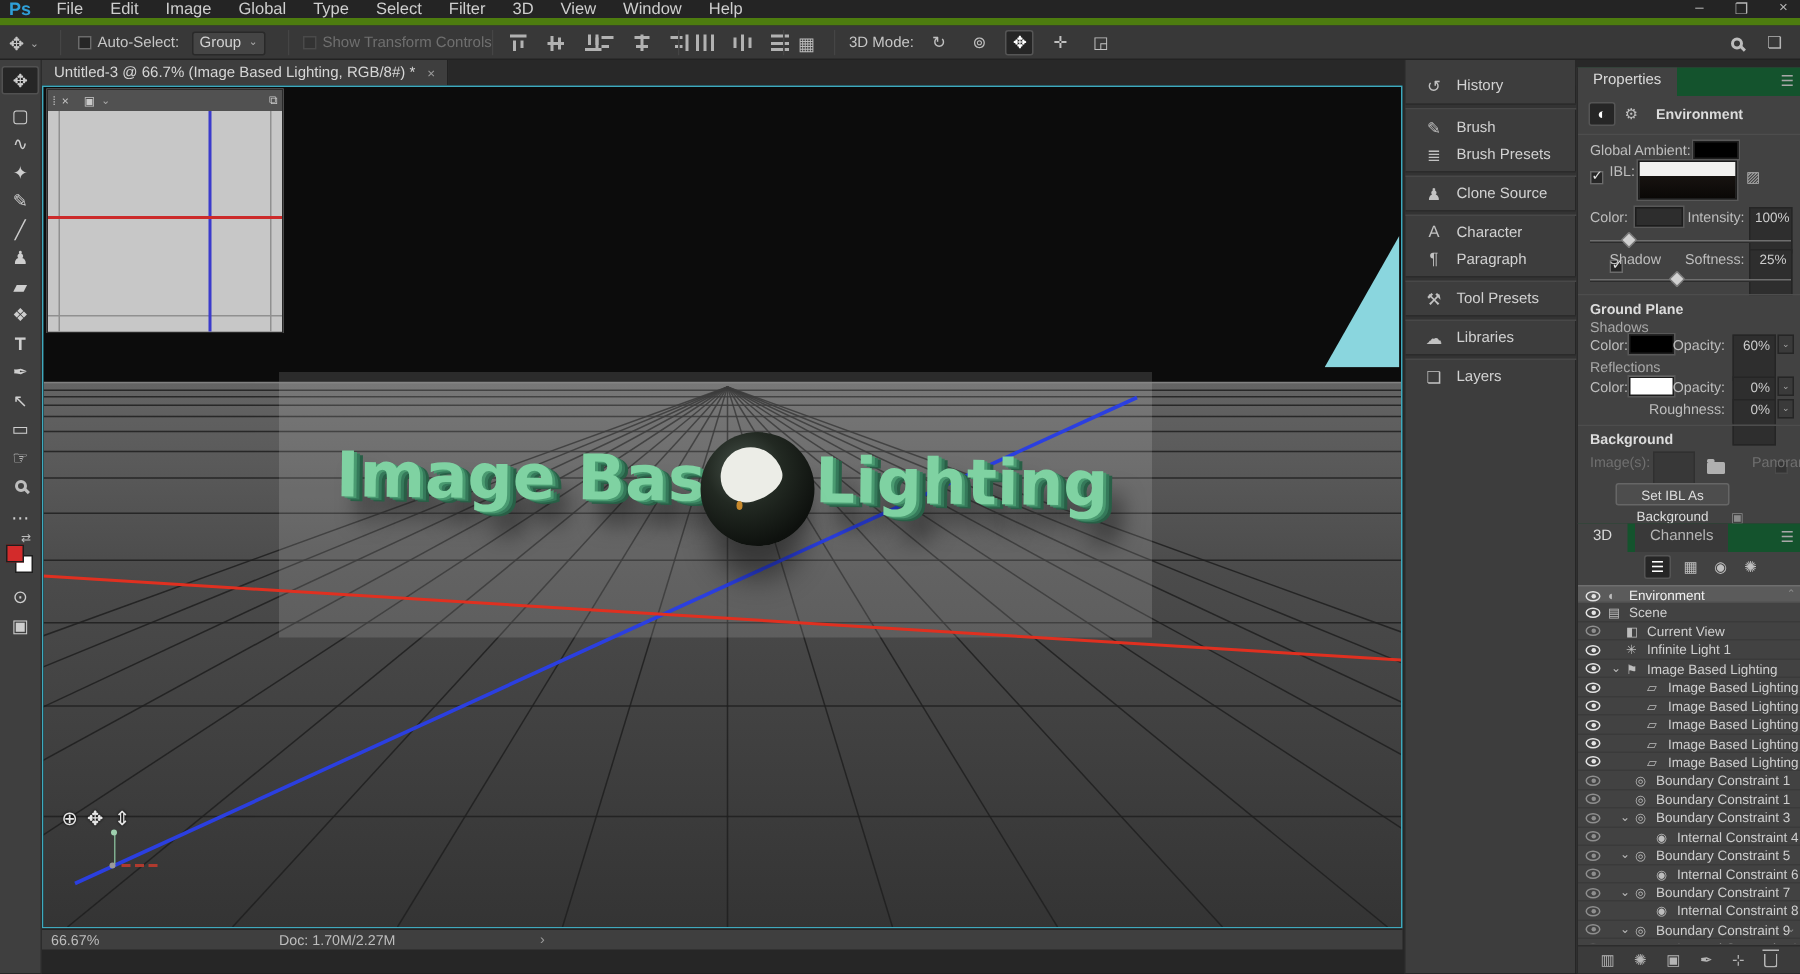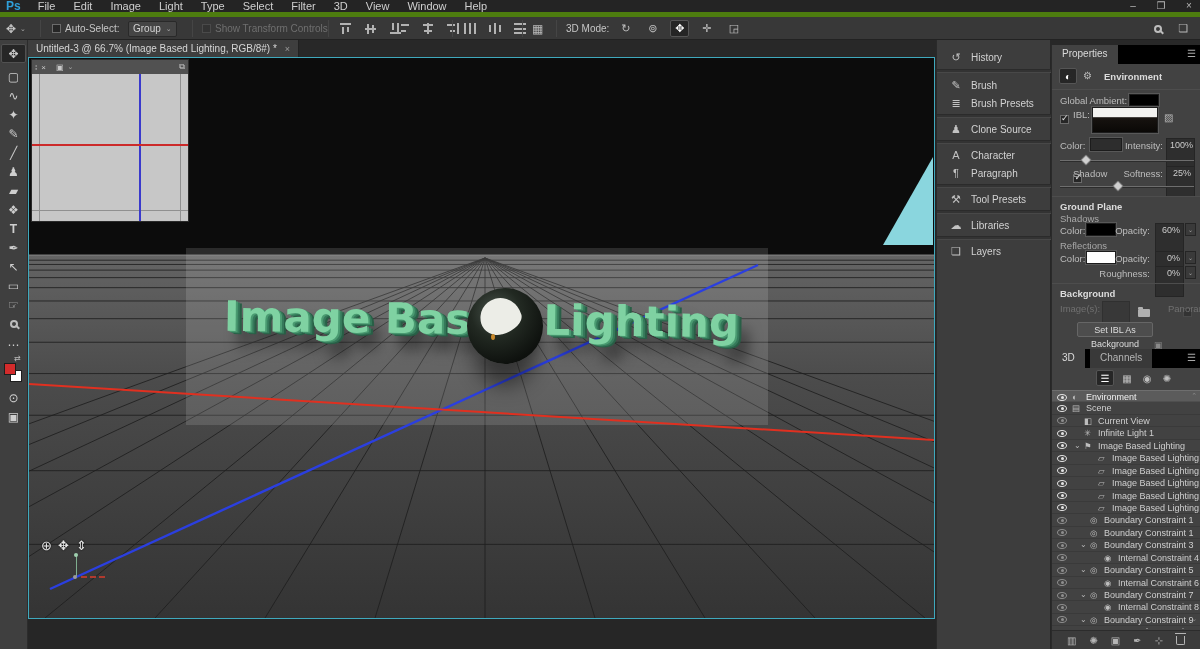--- a/index.html
+++ b/index.html
@@ -86,21 +86,21 @@
   #dock{left:936px;top:40px;width:114px;height:609px;background:#3d3d3d;border-left:1px solid #2a2a2a}
   .dockbtn{position:absolute;left:0;width:114px;height:18px;display:flex;align-items:center;gap:8px;
     padding-left:12px;font-size:10px;color:#d2d2d2}
   .dockbtn .g{width:14px;text-align:center;font-size:11px;color:#c2c2c2}
   .dsep{position:absolute;left:0;width:114px;height:4px;background:#333;border-top:1px solid #2b2b2b;border-bottom:1px solid #484848}
 
   
   #props,#panel3d{left:1051px;width:149px;background:#424242;border-left:1px solid #2a2a2a}
   #props{top:45px;height:304px}
   #panel3d{top:349px;height:300px}
-  .tabbar{position:absolute;left:0;top:0;width:100%;height:19px;background:#000000}
+  .tabbar{position:absolute;left:0;top:0;width:100%;height:19px;background:#14532d}
   .ptab{position:absolute;top:0;height:19px;background:#424242;padding:0 10px;font-size:10px;line-height:18px;color:#dadada}
   .ptab.inact{background:#393939;color:#b5b5b5}
   .hamb{position:absolute;right:4px;top:3px;font-size:10px;color:#a8a8a8}
   .lbl{position:absolute;font-size:9.5px;color:#bdbdbd;white-space:nowrap}
   .lbl.b{color:#dcdcdc;font-weight:bold}
   .fld{position:absolute;height:31px;background:#2e2e2e;border:1px solid #252525;color:#ccc;
     font-size:9px;line-height:12px;text-align:right;padding:0 3px}
   .sw{position:absolute;border:1px solid #1c1c1c;box-shadow:0 0 0 1px #585858}
   .track{position:absolute;height:2px;background:#6e6e6e;border-bottom:1px solid #2c2c2c}
   .th{position:absolute;width:8px;height:8px;background:#d0d0d0;border:1px solid #7a7a7a;transform:rotate(45deg);top:-4px;border-radius:1px}
@@ -134,21 +134,21 @@
 </head>
 <body>
 
 <div id="app">
 
   <div id="menubar" class="ab">
     <span id="pslogo">Ps</span>
     <span class="menu-item">File</span>
     <span class="menu-item">Edit</span>
     <span class="menu-item">Image</span>
-    <span class="menu-item">Light</span>
+    <span class="menu-item">Global</span>
     <span class="menu-item">Type</span>
     <span class="menu-item">Select</span>
     <span class="menu-item">Filter</span>
     <span class="menu-item">3D</span>
     <span class="menu-item">View</span>
     <span class="menu-item">Window</span>
     <span class="menu-item">Help</span>
     <div id="winbtns">
       <span>–</span>
       <span>❐</span>
@@ -396,20 +396,25 @@
     <span class="navic" style="left:29px;top:480px">✥</span>
     <span class="navic" style="left:47px;top:480px">⇕</span>
     <div class="axis-part" style="left:47px;top:498px;width:1px;height:20px;background:#7fae8f"></div>
     <div class="axis-part" style="left:45px;top:495px;width:4px;height:4px;border-radius:50%;background:#9fd0af"></div>
     <div class="axis-part" style="left:44px;top:517px;width:4px;height:4px;border-radius:50%;background:#9a9a9a"></div>
     <div class="axis-part" style="left:52px;top:518px;width:6px;height:2px;background:#b03a2e"></div>
     <div class="axis-part" style="left:61px;top:518px;width:6px;height:2px;background:#b03a2e"></div>
     <div class="axis-part" style="left:70px;top:518px;width:6px;height:2px;background:#b03a2e"></div>
   </div>
 
+  <div id="statusbar" class="ab">
+    <span class="ab" style="left:6px;top:2px">66.67%</span>
+    <span class="ab" style="left:158px;top:2px">Doc: 1.70M/2.27M</span>
+    <span class="ab" style="left:332px;top:1px;color:#9a9a9a">›</span>
+  </div>
 
 
   <div id="dock" class="ab">
     <div class="dockbtn" style="top:8px">
         <span class="g">↺</span>
         <span>History</span>
       </div>
     <div class="dsep" style="top:29px"></div>
     <div class="dockbtn" style="top:36px">
         <span class="g">✎</span>

